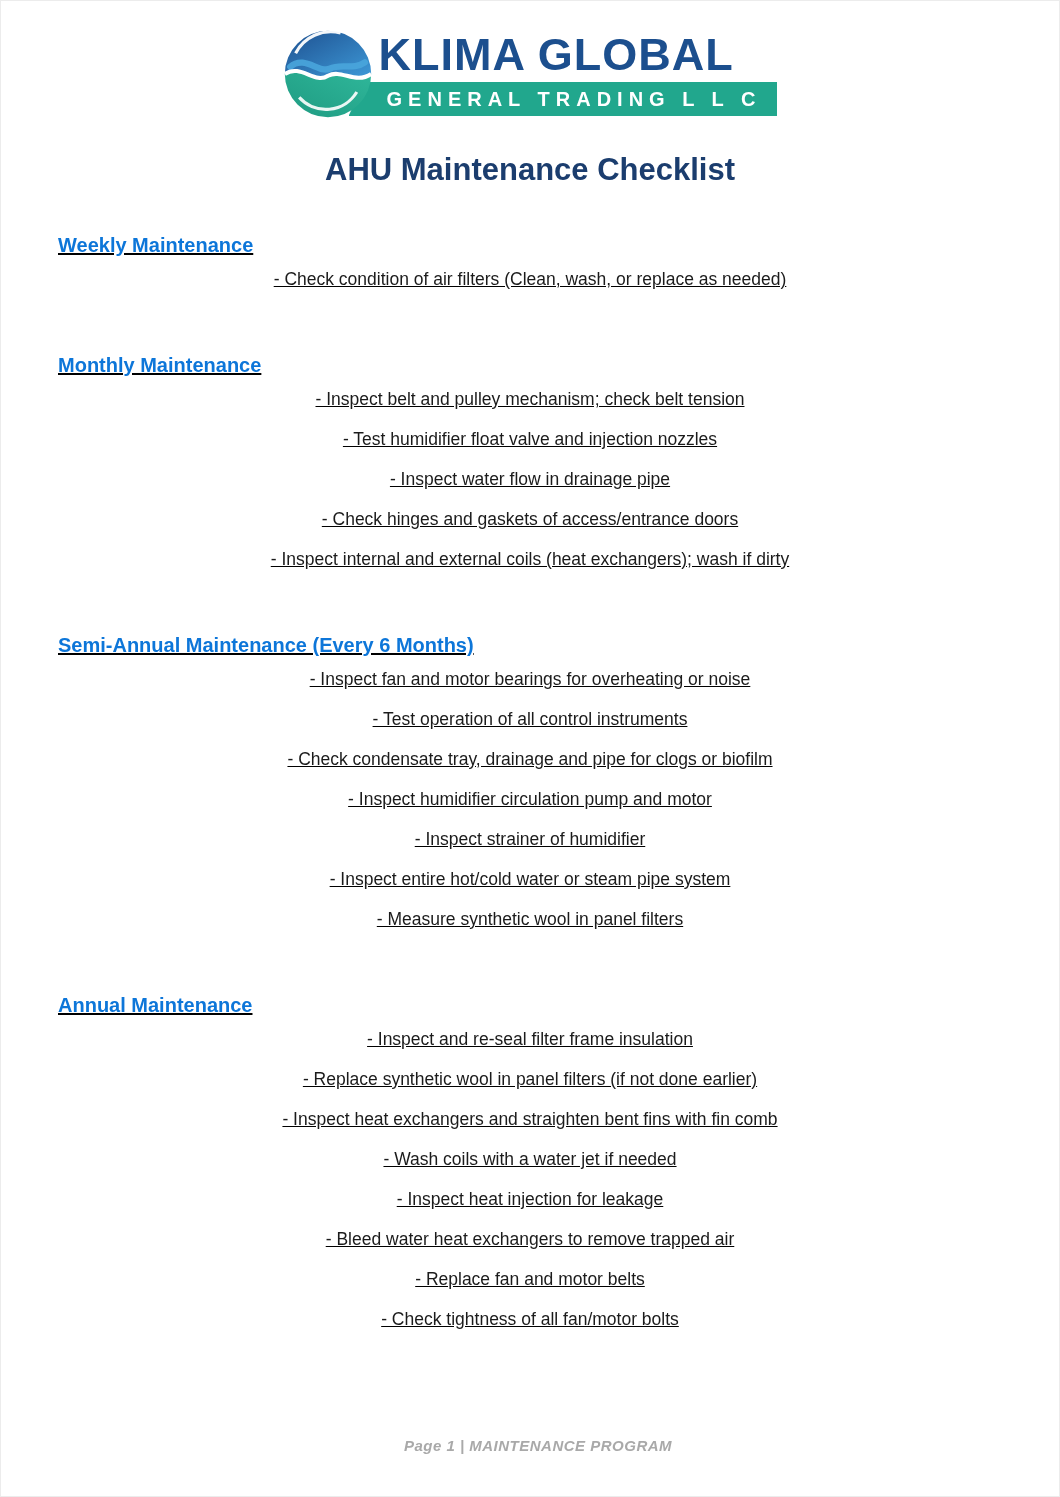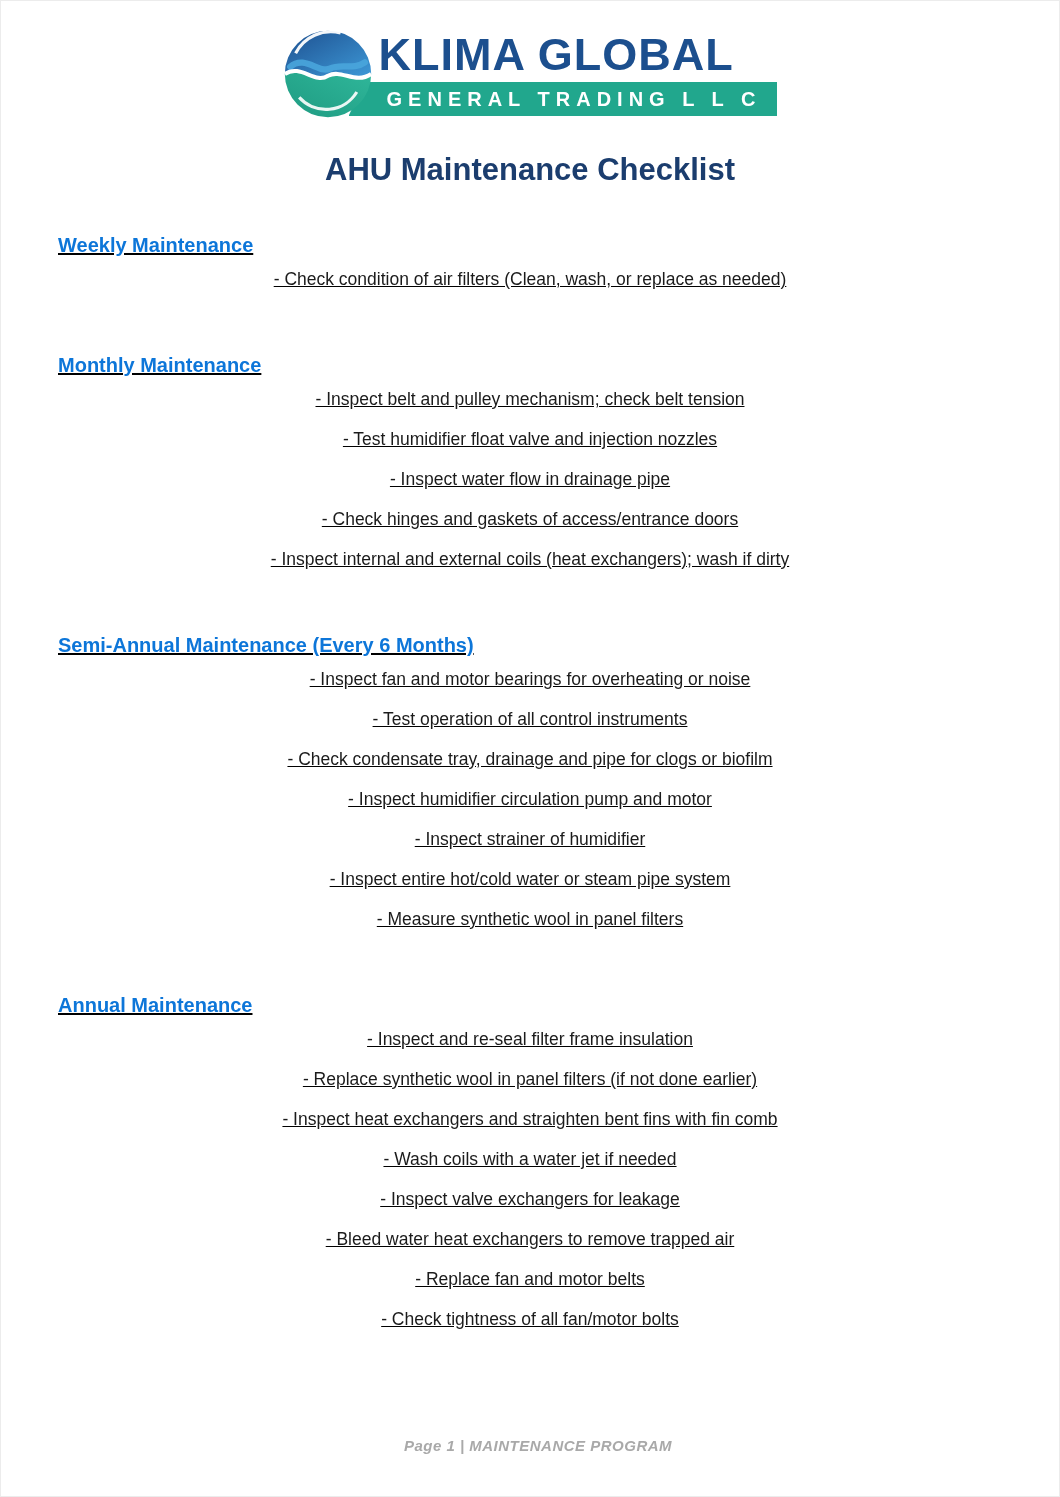--- a/index.html
+++ b/index.html
@@ -169,21 +169,21 @@
       <div class="item">- Inspect entire hot/cold water or steam pipe system</div>
       <div class="item">- Measure synthetic wool in panel filters</div>
     </div>
 
     <div class="section">
       <div class="section-heading">Annual Maintenance</div>
       <div class="item">- Inspect and re-seal filter frame insulation</div>
       <div class="item">- Replace synthetic wool in panel filters (if not done earlier)</div>
       <div class="item">- Inspect heat exchangers and straighten bent fins with fin comb</div>
       <div class="item">- Wash coils with a water jet if needed</div>
-      <div class="item">- Inspect valve exchangers for leakage</div>
+      <div class="item">- Inspect heat injection for leakage</div>
       <div class="item">- Bleed water heat exchangers to remove trapped air</div>
       <div class="item">- Replace fan and motor belts</div>
       <div class="item">- Check tightness of all fan/motor bolts</div>
     </div>
 
   </div>
 
   <div class="footer">Page 1 | MAINTENANCE PROGRAM</div>
 
 </div>

